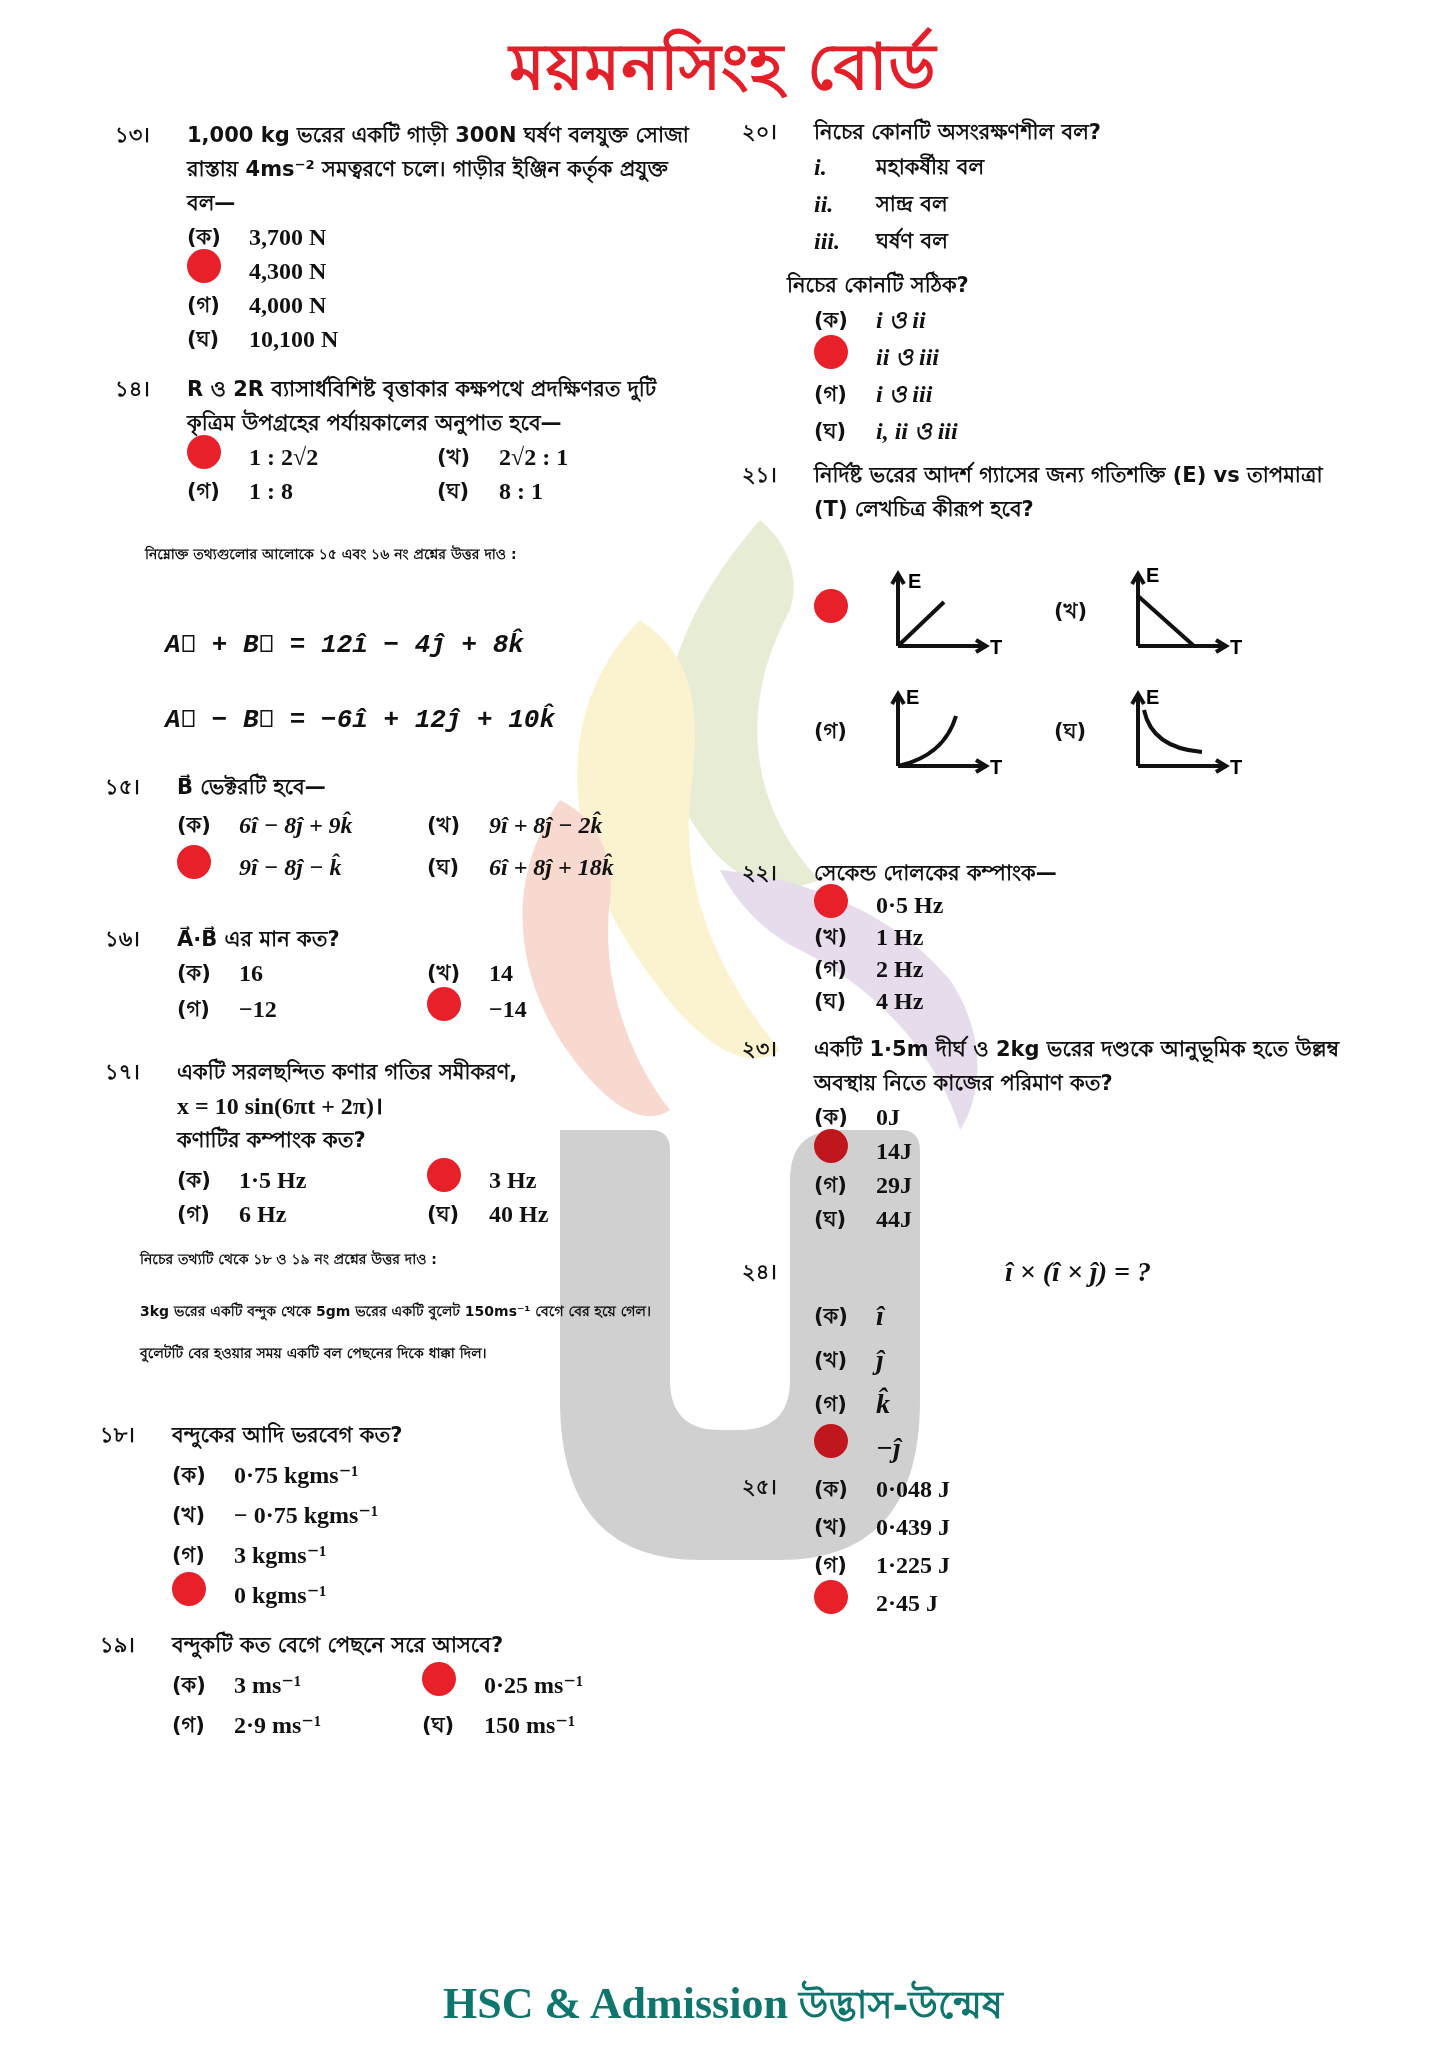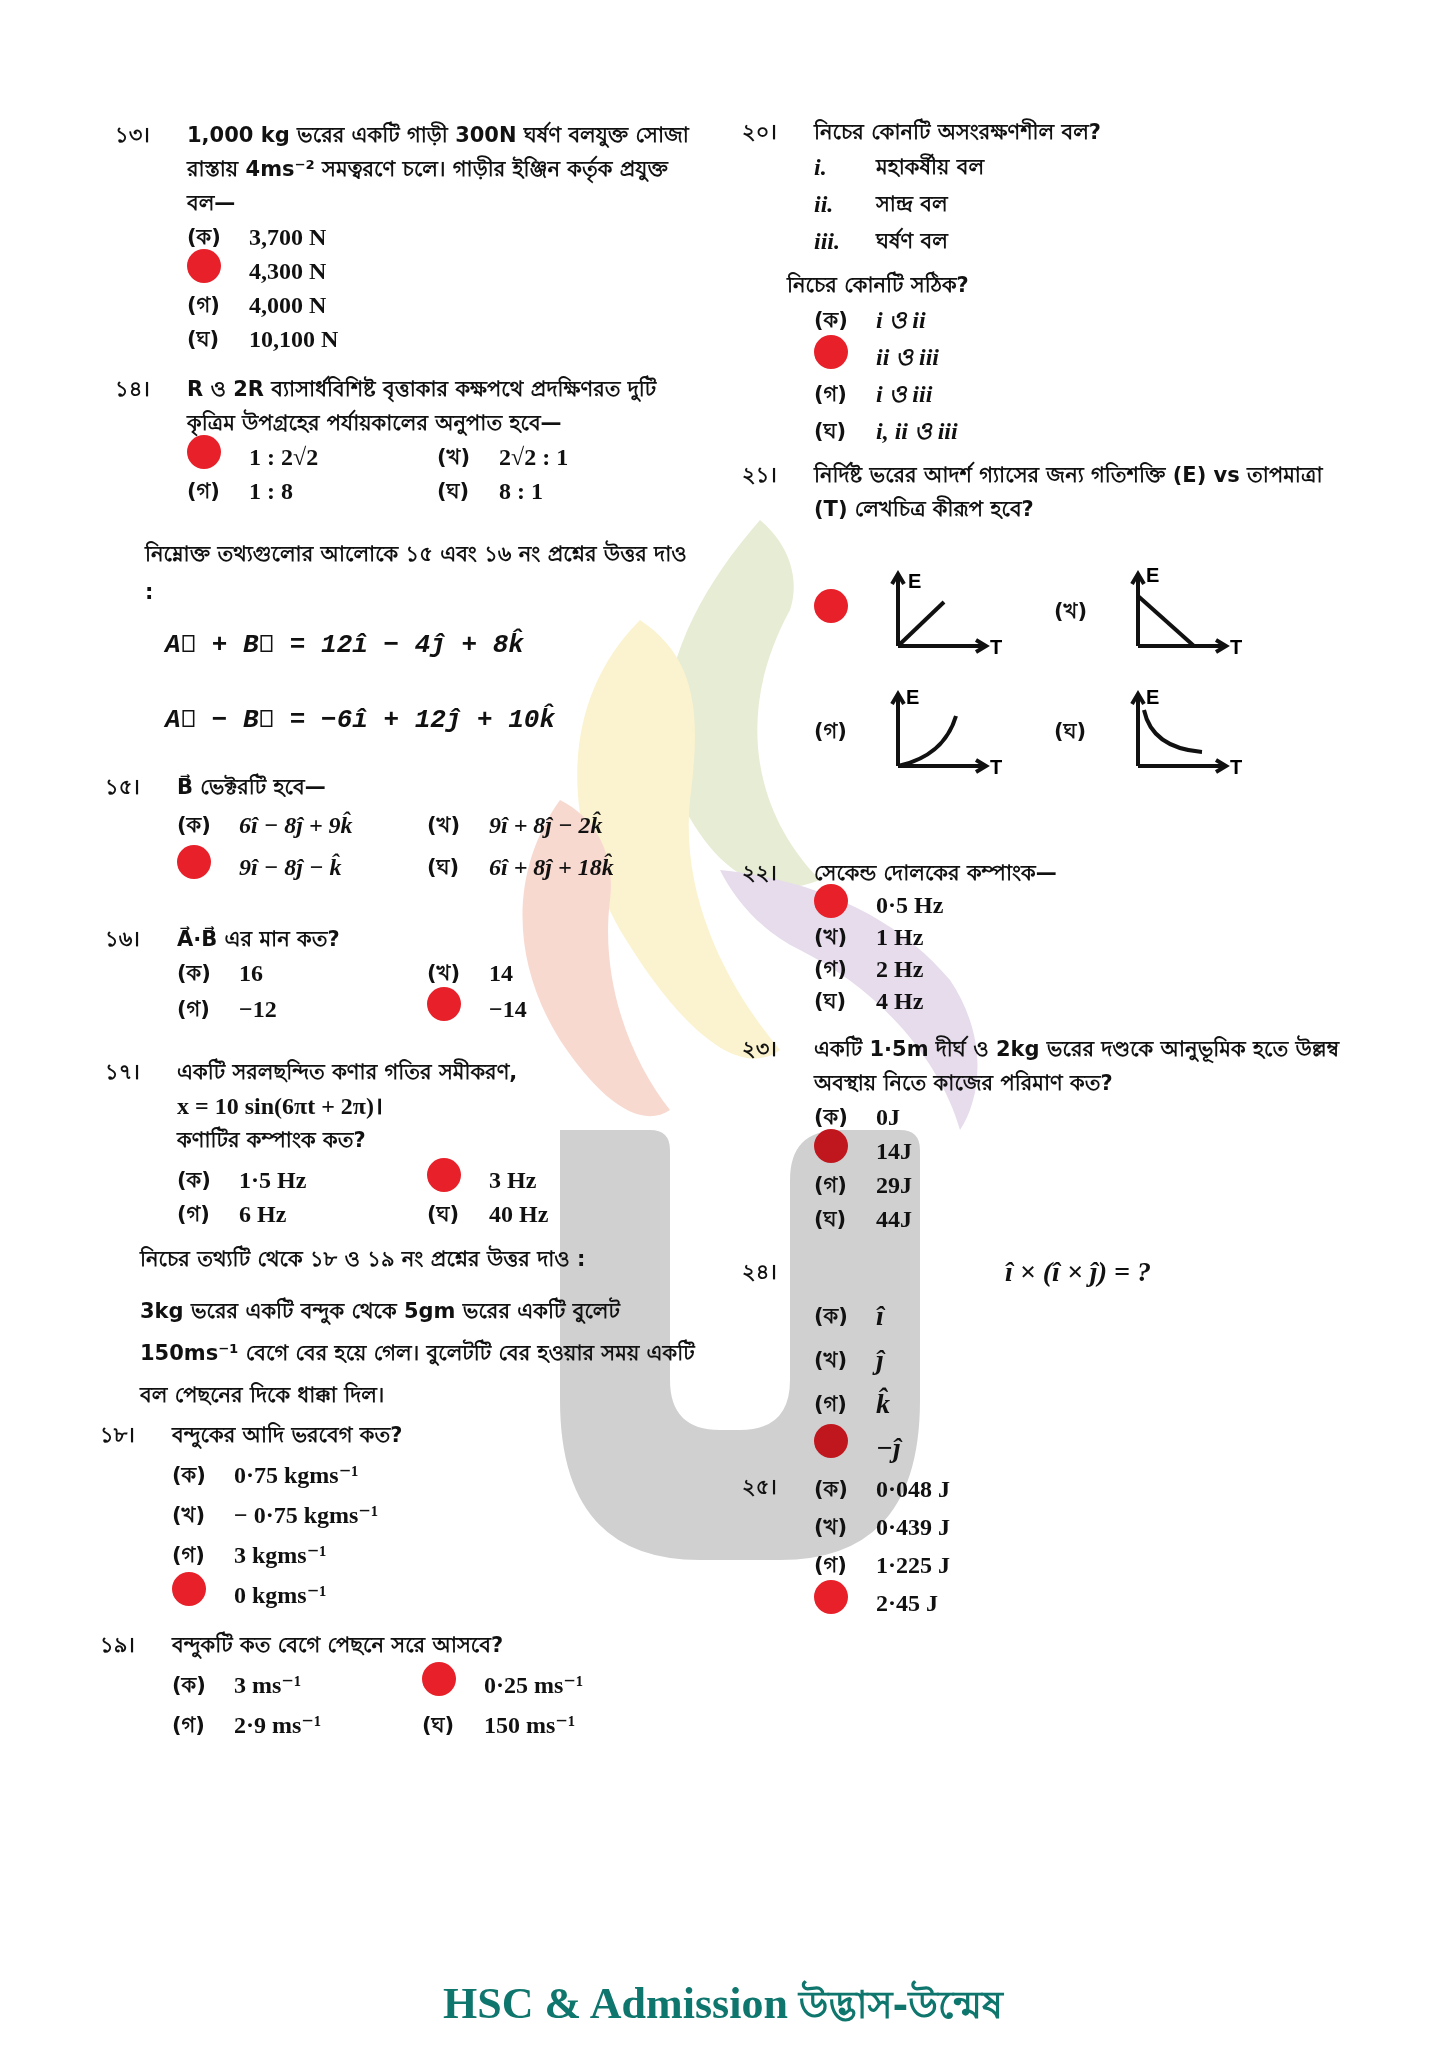--- a/index.html
+++ b/index.html
@@ -24,21 +24,21 @@
   .q .num { position: absolute; left: 0; top: 0; width: 60px; }
   .q .stem { margin-left: 72px; }
   .q .opts { margin-left: 72px; }
   .opt { display: flex; align-items: center; height: 34px; }
   .opt .lbl { width: 62px; flex: none; }
   .opt .val { font-family: "Liberation Serif", "DejaVu Serif", serif; font-size: 24px; }
   .grid2 { display: grid; grid-template-columns: 250px 250px; }
   .mark { width: 34px; height: 34px; border-radius: 50%; background: #e8202a; display: inline-block; }
   .mark.dark { background: #c0171f; }
   .italic { font-style: italic; font-family: "Liberation Serif", "DejaVu Serif", serif; font-size: 24px; }
-  .para { position: absolute; font-size: 21px; line-height: 38px; font-weight: bold; }
+  .para { position: absolute; font-size: 14px; line-height: 38px; font-weight: bold; }
   .eq { position: absolute; font-family: Liberation Mono, monospace; font-style: italic; font-weight: bold; font-size: 26px; }
   .graph-cell { display: flex; align-items: center; }
   .graph-cell .lbl { width: 70px; }
 </style>
 </head>
 <body>
 
 <svg class="watermark" viewBox="0 0 1446 2048" xmlns="http://www.w3.org/2000/svg">
 
   <path d="M760 520 C 690 600, 640 700, 680 800 C 720 880, 770 900, 820 880 C 760 820, 730 720, 790 610 C 800 580, 790 545, 760 520 Z" fill="#e7ecd4"></path>
@@ -46,20 +46,21 @@
   <path d="M640 620 C 560 700, 560 820, 620 930 C 680 1030, 740 1080, 780 1050 C 730 990, 680 900, 690 800 C 700 720, 700 660, 640 620 Z" fill="#fbf3cf"></path>
 
   <path d="M560 800 C 510 870, 510 960, 560 1040 C 600 1100, 640 1130, 670 1110 C 630 1060, 600 980, 610 900 C 615 860, 600 820, 560 800 Z" fill="#f8d9d0"></path>
 
   <path d="M720 870 C 820 880, 900 920, 950 980 C 990 1040, 980 1100, 960 1130 C 940 1060, 880 990, 800 950 C 760 930, 735 900, 720 870 Z" fill="#e6dcec"></path>
 
   <path d="M560 1130 L 650 1130 Q 670 1130 670 1150 L 670 1380 Q 670 1430 720 1430 L 740 1430 Q 790 1430 790 1380 L 790 1180 Q 790 1130 840 1130 L 900 1130 Q 920 1130 920 1150 L 920 1400 Q 920 1560 780 1560 L 700 1560 Q 560 1560 560 1400 Z" fill="#d0d0d0"></path>
 </svg>
 
 <div class="content">
+  <div class="title">ময়মনসিংহ বোর্ড</div>
 
   <div class="q" style="left:115px; top:118px; width:580px;">
     <span class="num">১৩।</span>
     <div class="stem">1,000 kg ভরের একটি গাড়ী 300N ঘর্ষণ বলযুক্ত সোজা রাস্তায় 4ms⁻² সমত্বরণে চলে। গাড়ীর ইঞ্জিন কর্তৃক প্রযুক্ত বল—</div>
     <div class="opts">
       <div class="opt">
           <span class="lbl">(ক)</span>
           <span class="val">3,700 N</span>
         </div>
       <div class="opt">

